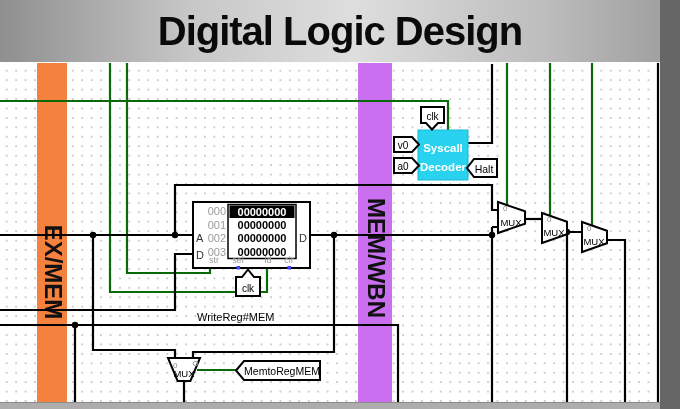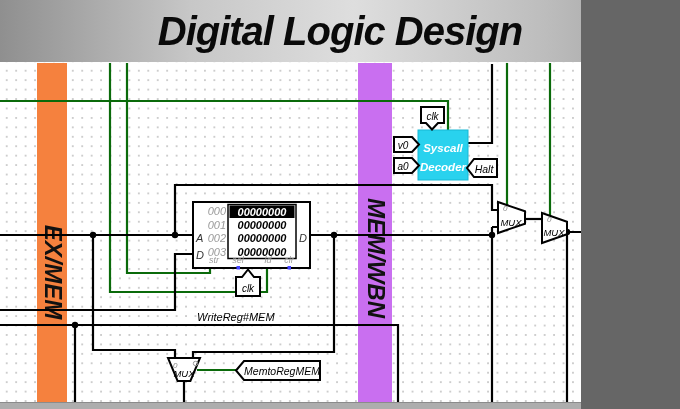--- a/index.html
+++ b/index.html
@@ -1,18 +1,18 @@
 <!DOCTYPE html>
 <html><head>
 <meta charset="utf-8">
 <style>
   html,body{margin:0;padding:0;background:#666;}
   .stage{
-    position:relative;width:581px;height:409px;overflow:hidden;
-    font-family:"Liberation Sans",sans-serif;background:#a21caf;font-style:italic;
+    position:relative;width:660px;height:409px;overflow:hidden;
+    font-family:"Liberation Sans",sans-serif;background:#a21caf;
   }
   .titlebar{
     position:absolute;left:0;top:0;width:680px;height:62px;
     background:linear-gradient(to right,#8f8f8f,#c7c7c7 28%,#dedede 52%,#bdbdbd 80%,#9c9c9c);
     display:flex;align-items:center;justify-content:center;
   }
   .titlebar h1{
     margin:0;font-size:40px;font-weight:700;letter-spacing:-1px;color:#0a0a0a;
     font-family:"Liberation Sans",sans-serif;
   }

